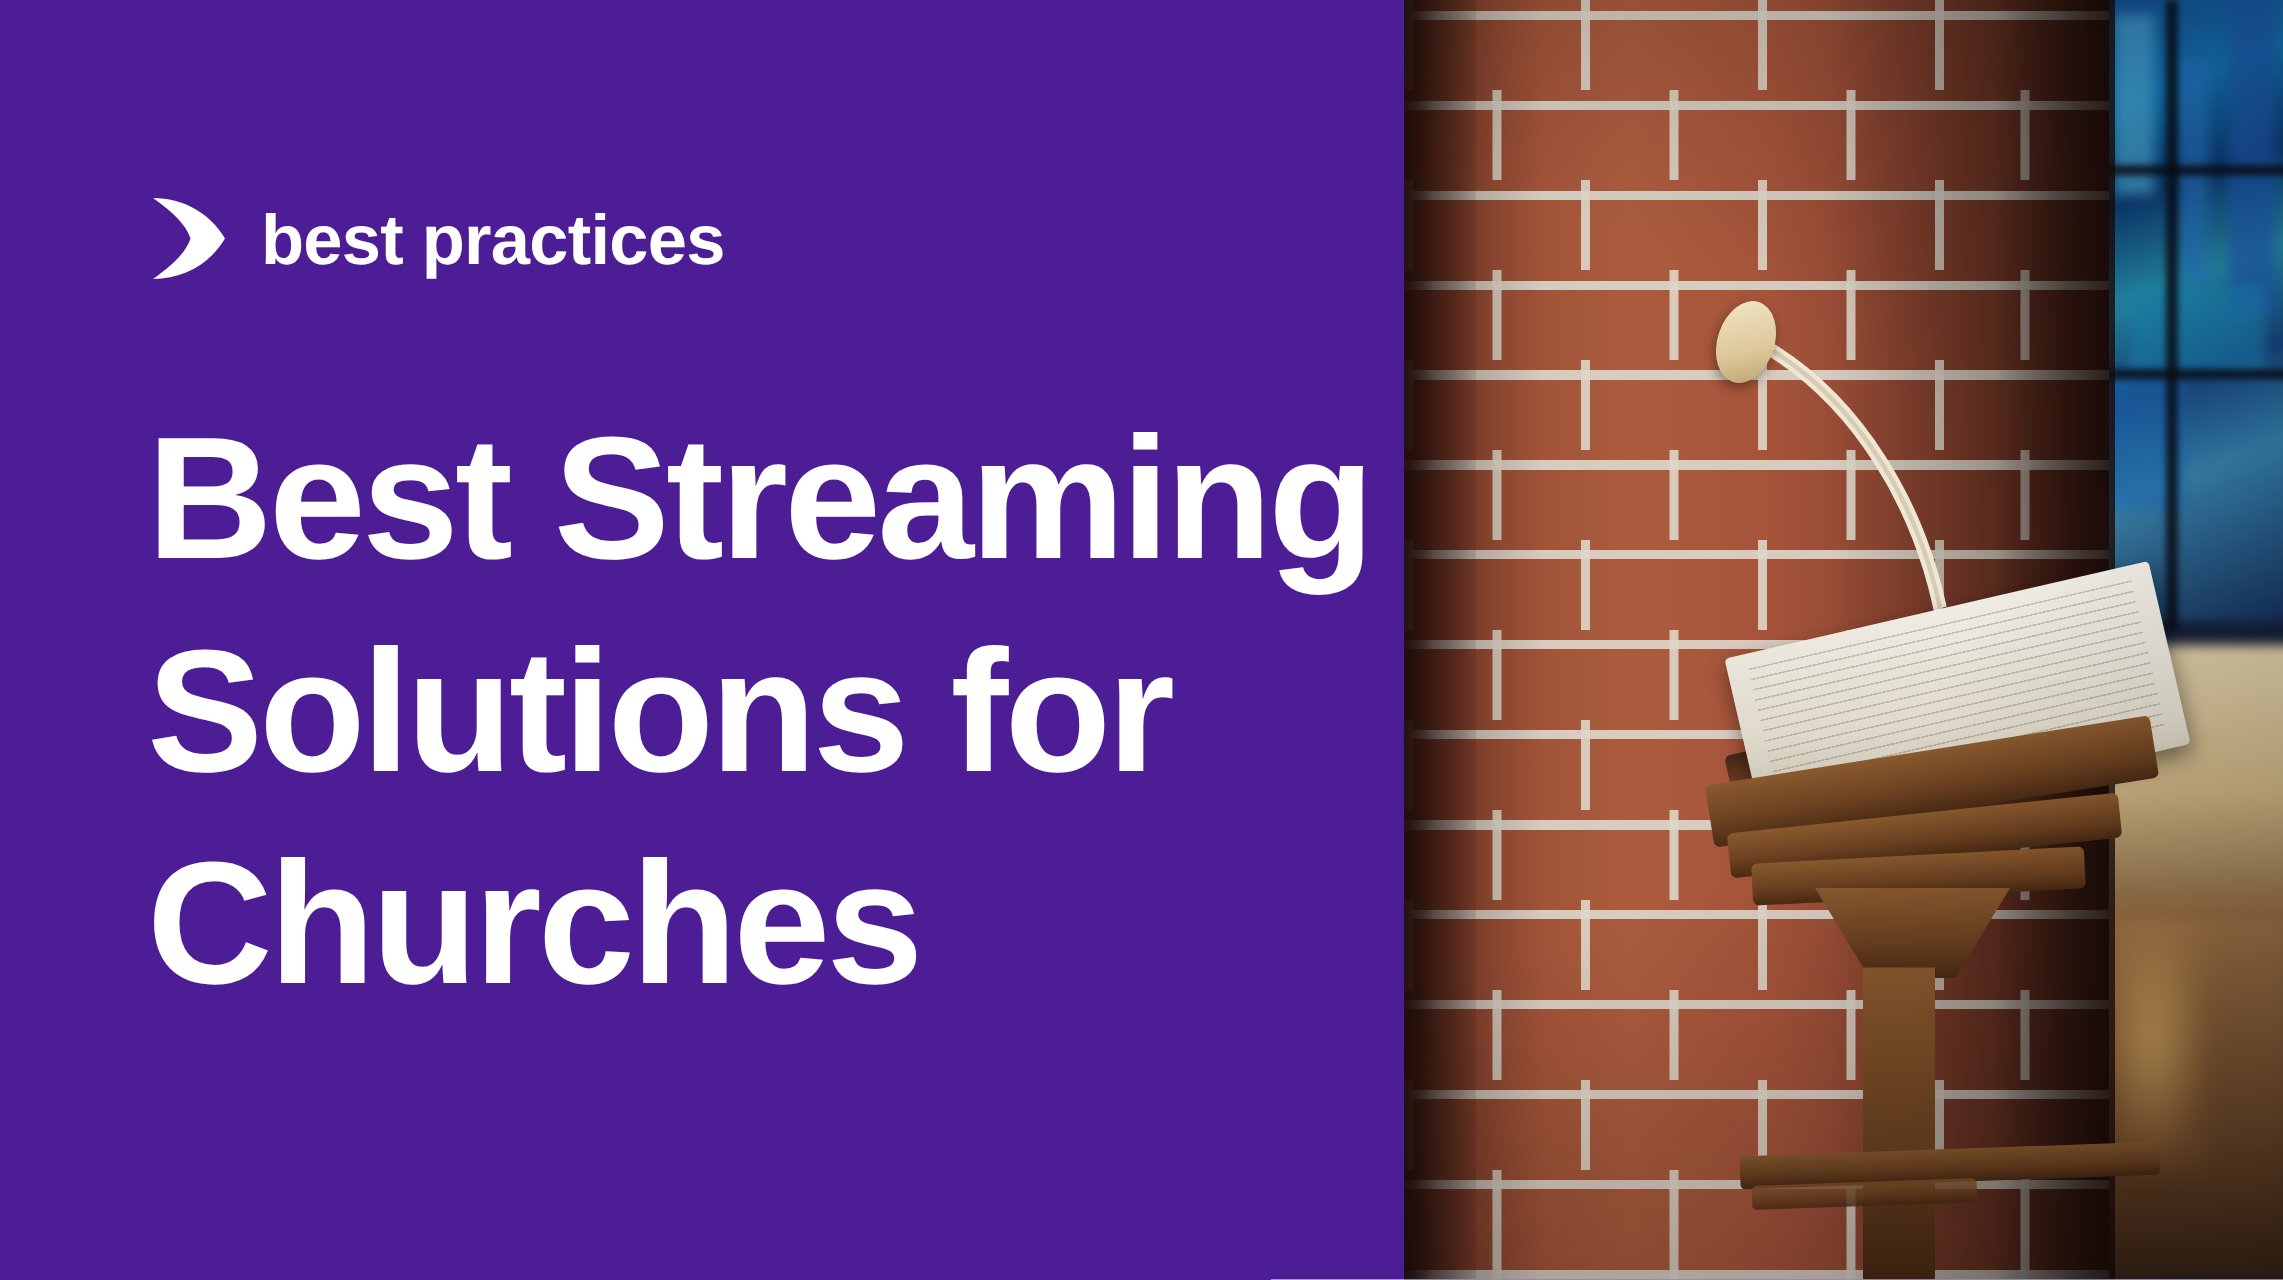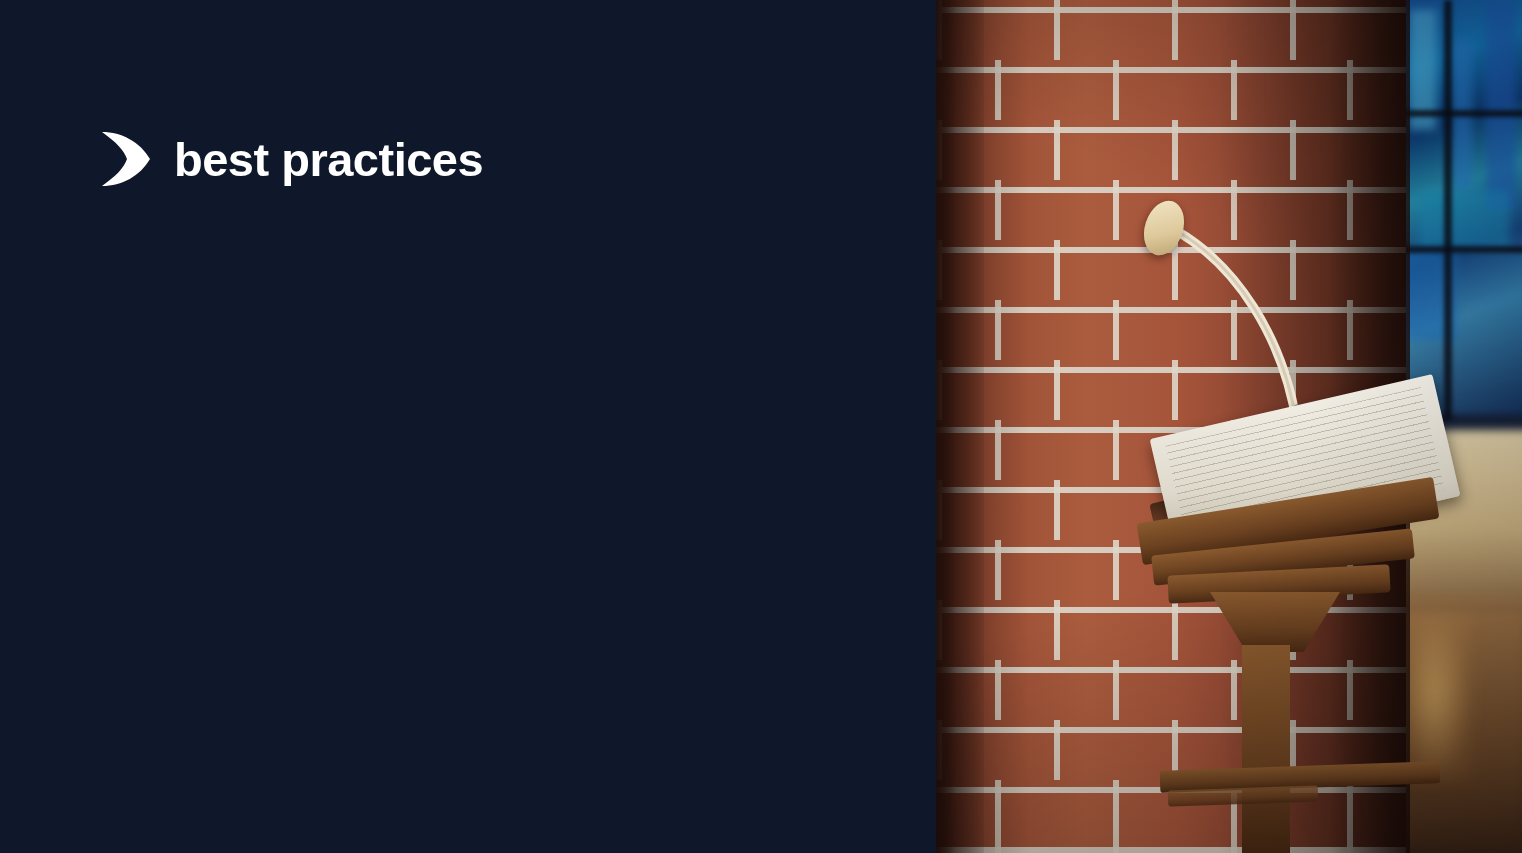--- a/index.html
+++ b/index.html
@@ -17,21 +17,21 @@
     overflow: hidden;
     background: #2f55e0;
   }
   
   .left-panel {
     position: absolute;
     left: 0;
     top: 0;
     width: 936px;
     height: 853px;
-    background: #0f172a;
+    background: #4c1d95;
     z-index: 3;
   }
   .eyebrow {
     position: absolute;
     left: 100px;
     top: 128px;
     display: flex;
     align-items: center;
     gap: 22px;
   }
@@ -386,16 +386,17 @@
 
     <div class="eyebrow">
       <span class="eyebrow-icon">
         <svg width="52" height="62" viewBox="0 0 52 62">
           <path d="M2 4 C 22 4, 40 14, 50 31 C 40 48, 22 58, 2 58 C 16 48, 24 40, 27 31 C 24 22, 16 14, 2 4 Z" fill="#ffffff"></path>
         </svg>
       </span>
       <span class="eyebrow-text">best practices</span>
     </div>
 
+    <div class="headline">Best Streaming Solutions for Churches</div>
 
   </div>
 
 </div>
 
 </body></html>

